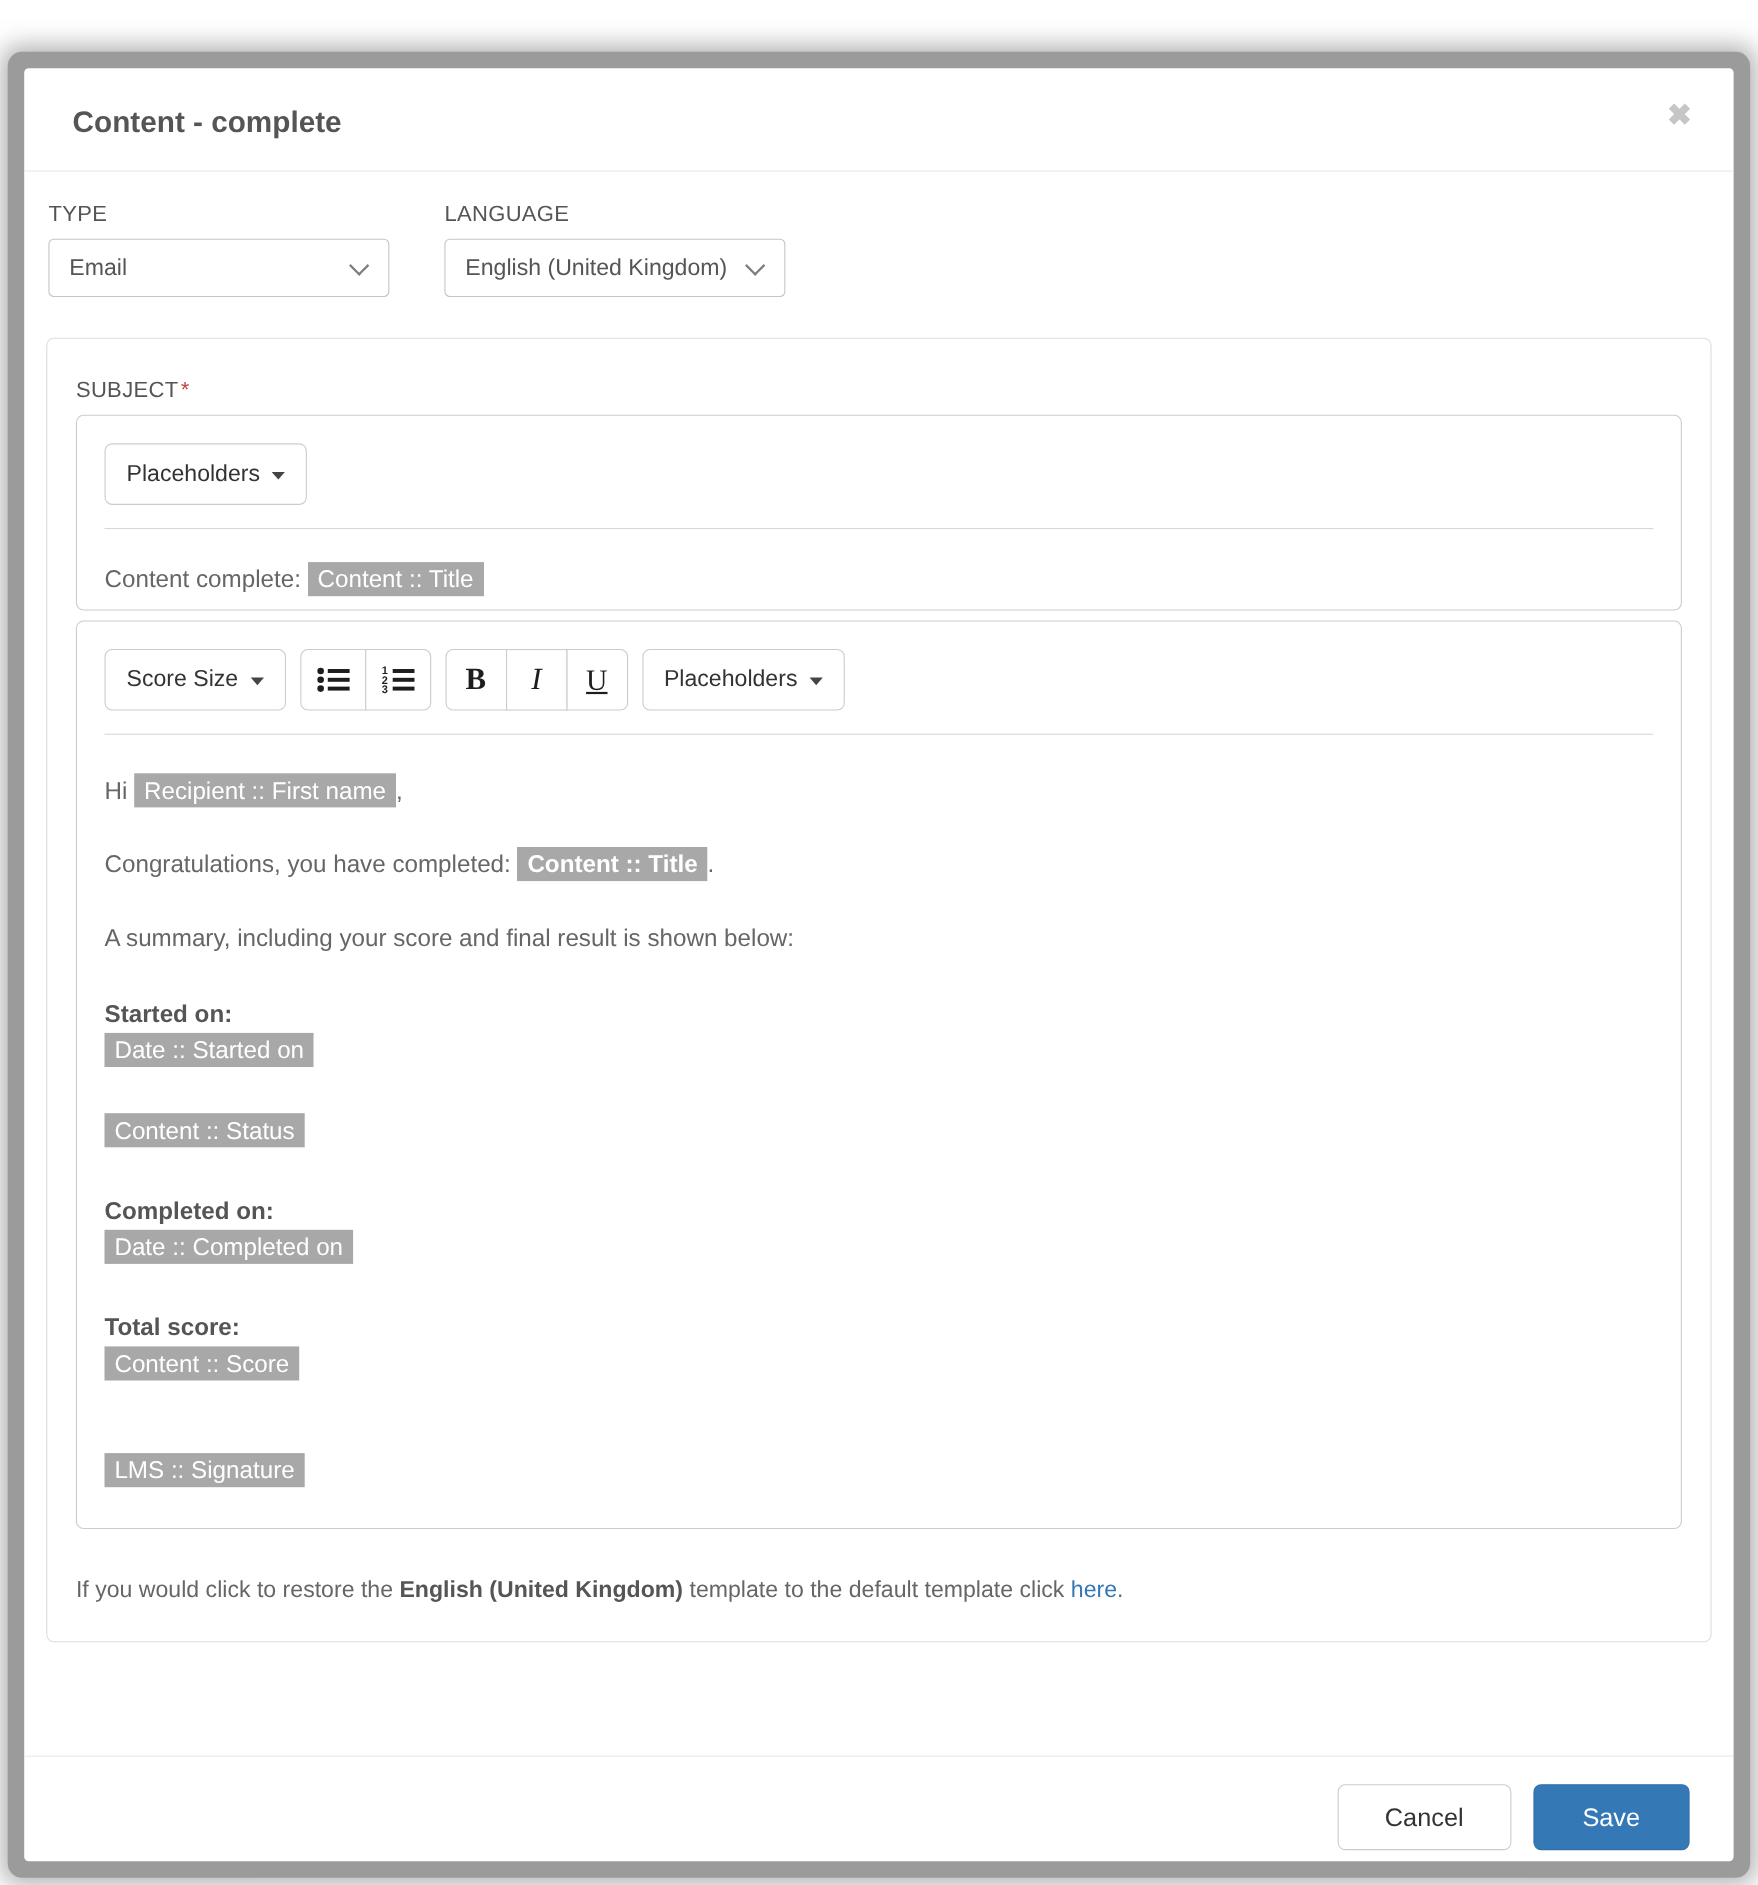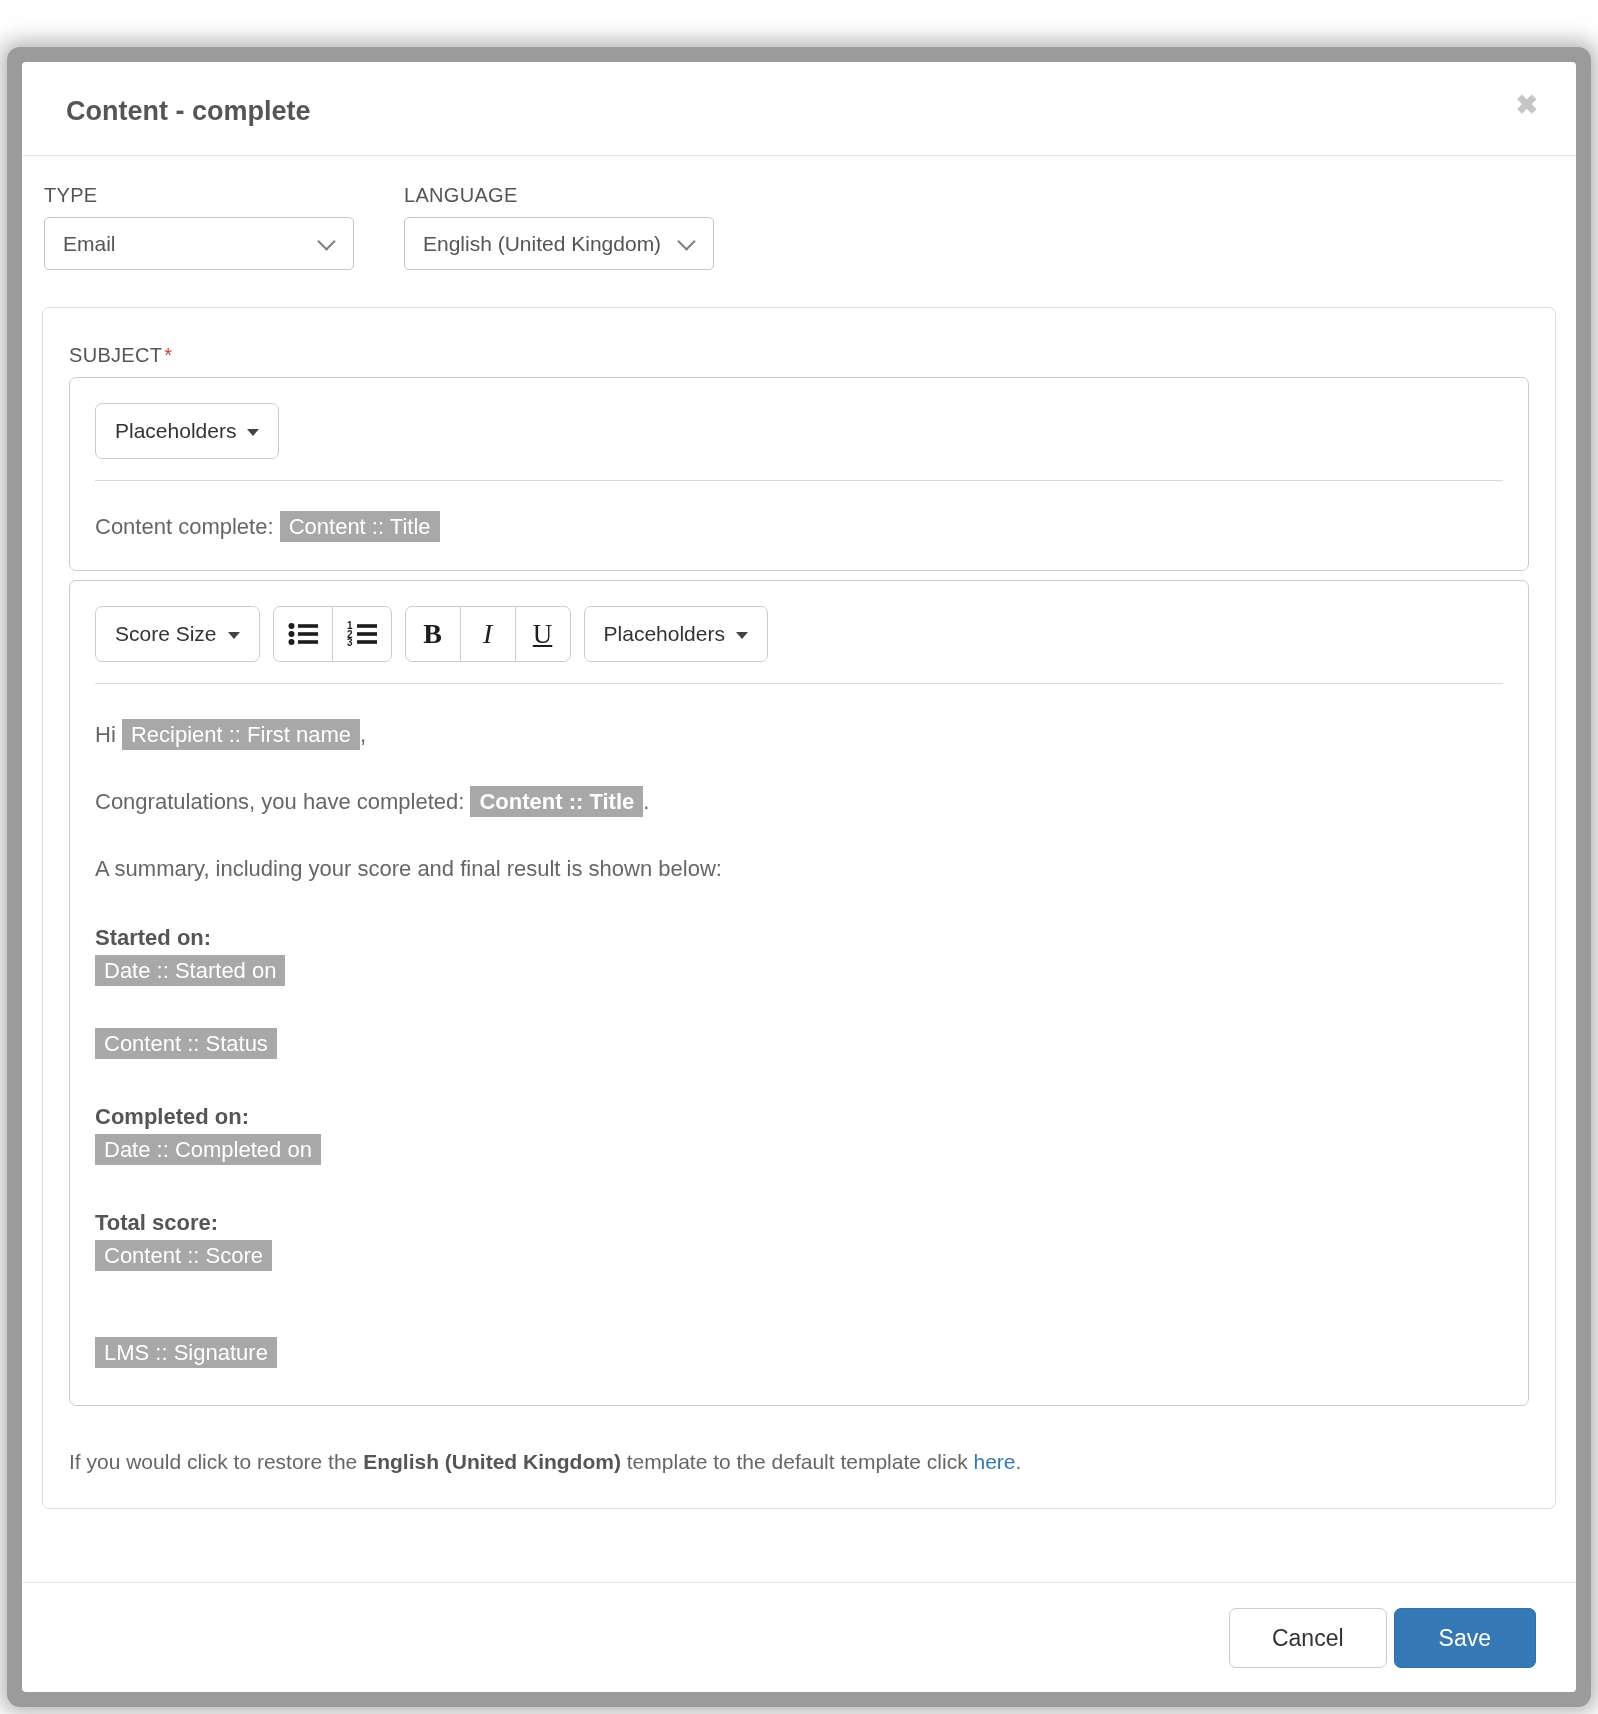--- a/index.html
+++ b/index.html
@@ -55,21 +55,21 @@
     transform: rotate(45deg);
   }
   .section-panel {
     margin-top: 37px;
     border: 1px solid #ddd; border-radius: 7px;
     padding: 36px 26px 34px;
   }
   .editor-box {
     margin-top: 9px;
     border: 1px solid #ccc; border-radius: 7px;
-    padding: 25px 25px 30px;
+    padding: 25px 25px 14px;
     background: #fff;
   }
   .mt { margin-top: 32px; }
   .btn {
     display: inline-flex; align-items: center; gap: 11px;
     border: 1px solid #ccc; border-radius: 7px;
     background: #fff; height: 56px; padding: 0 19px;
     font-size: 21px; color: #333;
     font-family: "Liberation Sans", sans-serif;
     cursor: pointer;
@@ -109,22 +109,22 @@
   .body-box { min-height: 826px; }
   
   .restore-note { margin-top: 44px; font-size: 21px; color: #666; padding-left: 0; }
   .restore-note .bold-seg { font-weight: bold; color: #555; }
   .link { color: #3478b6; cursor: pointer; }
   
   .modal-footer {
     margin-top: auto;
     border-top: 1px solid #e8e8e8;
     padding: 25px 40px 0;
-    height: 110px;
-    display: flex; justify-content: flex-end; align-items: flex-start; gap: 7px;
+    height: 96px;
+    display: flex; justify-content: flex-end; align-items: flex-start; gap: 20px;
   }
   .btn-cancel {
     height: 60px; padding: 0 42px;
     font-size: 23px; color: #333;
     background: #fff; border: 1px solid #ccc; border-radius: 7px;
     font-family: "Liberation Sans", sans-serif; cursor: pointer;
   }
   .btn-save {
     height: 60px; padding: 0 44px;
     font-size: 23px; color: #fff;

